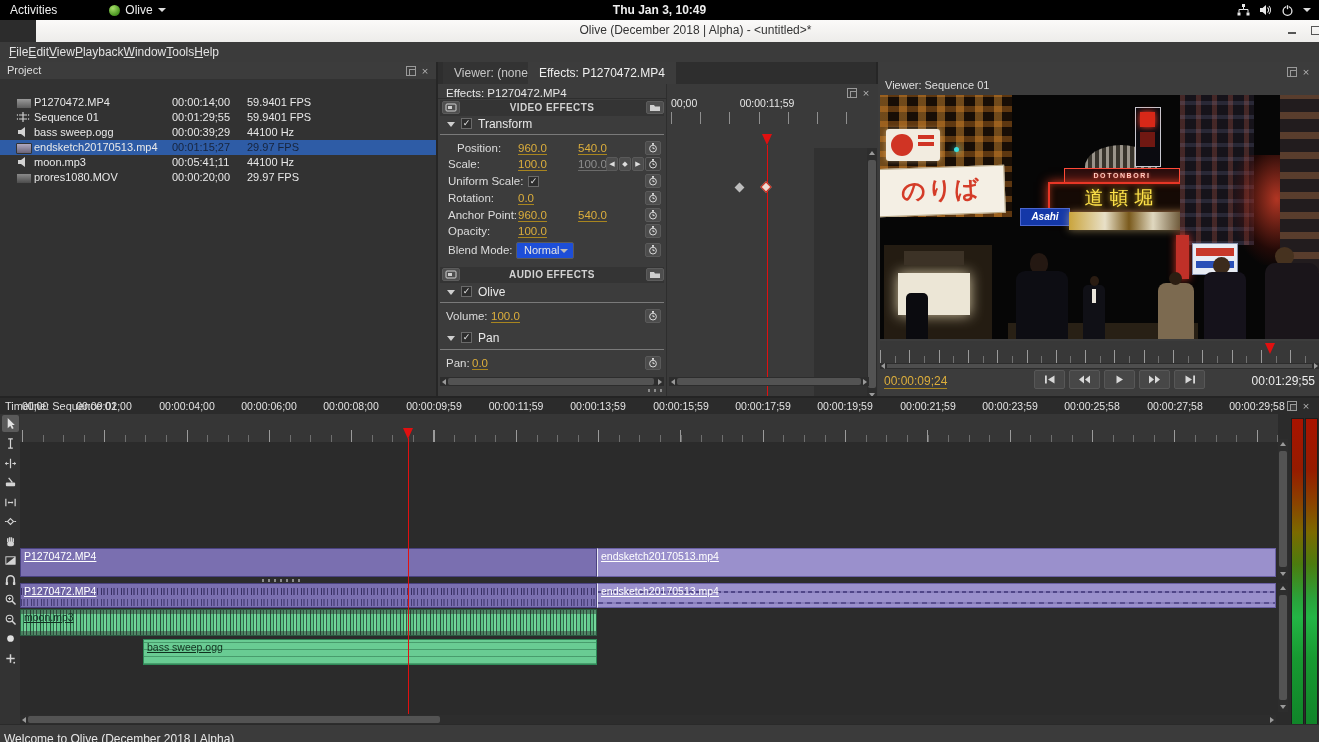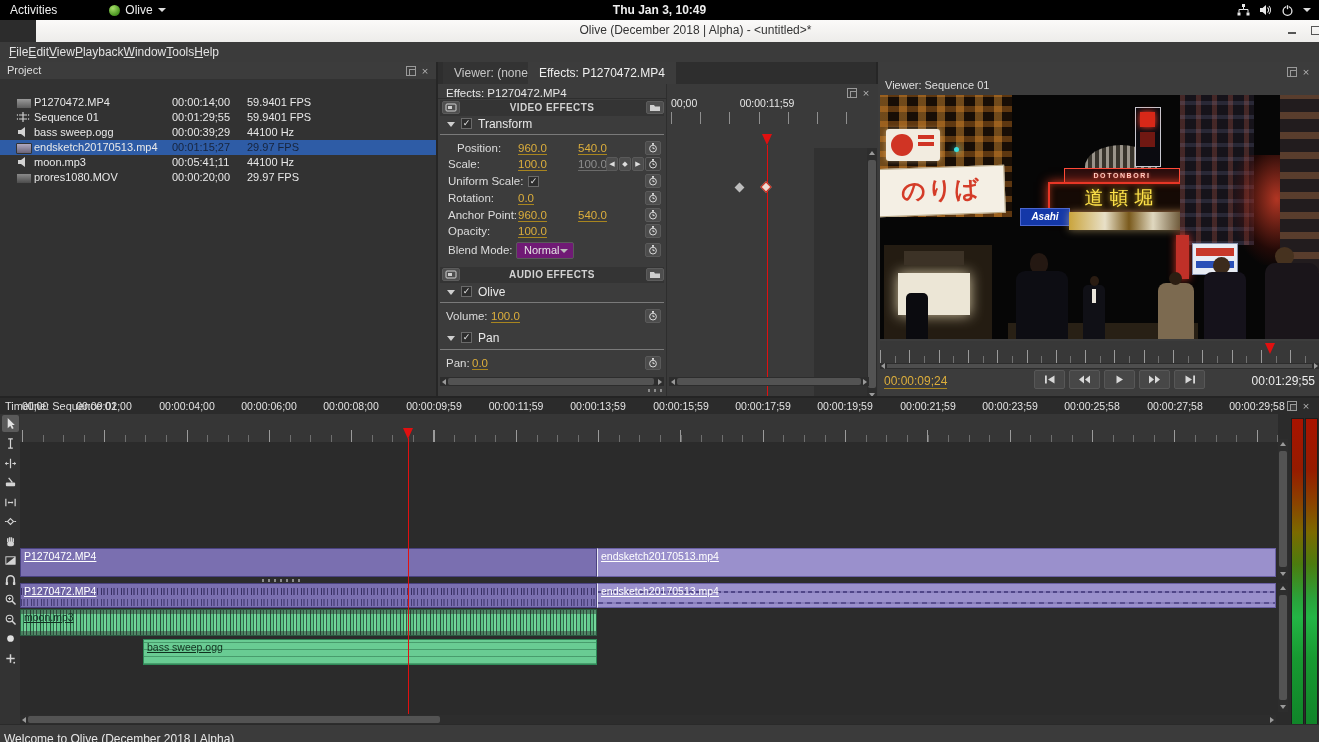--- a/index.html
+++ b/index.html
@@ -56,21 +56,21 @@
   .fx-sq{position:absolute;width:18px;height:13px;background:#4e4e4e;border-radius:2px;border:1px solid #5c5c5c;box-sizing:border-box;}
   .sec-tri{position:absolute;width:0;height:0;border-left:4px solid transparent;border-right:4px solid transparent;border-top:5px solid #cfcfcf;}
   .chk{position:absolute;width:11px;height:11px;background:#2d2d2d;border:1px solid #6a6a6a;box-sizing:border-box;color:#e6e6e6;font-size:9px;line-height:9px;text-align:center;}
   .sec-title{position:absolute;font-size:12px;color:#e8e8e8;}
   .flabel{position:absolute;font-size:11.5px;color:#dcdcdc;}
   .fval{position:absolute;font-size:11.5px;color:#dcae3c;border-bottom:1px solid #a8851f;padding-bottom:0px;}
   .fval.dis{color:#8e8e8e;border-bottom-color:#6b6b6b;}
   .kfbtn{position:absolute;width:16px;height:14px;background:#4c4c4c;border-radius:2px;border:1px solid #5a5a5a;box-sizing:border-box;}
   .kfbtn svg{display:block;margin:1px auto;}
   .navbtn{position:absolute;width:12px;height:14px;background:#4c4c4c;border:1px solid #5a5a5a;border-radius:2px;box-sizing:border-box;color:#ddd;font-size:7px;line-height:12px;text-align:center;}
-  .dropdown{position:absolute;width:58px;height:17px;background:#701a75;border:1px solid #5a5a5a;border-radius:2px;box-sizing:border-box;font-size:11px;color:#e4e4e4;line-height:15px;padding-left:7px;}
+  .dropdown{position:absolute;width:58px;height:17px;background:#1d4ed8;border:1px solid #5a5a5a;border-radius:2px;box-sizing:border-box;font-size:11px;color:#e4e4e4;line-height:15px;padding-left:7px;}
   .dropdown .caret{border-top-color:#bbb;position:absolute;right:5px;top:6px;margin:0;}
   
   .kf-area{position:absolute;left:228px;top:22px;width:212px;height:312px;background:#3a3a3a;border-left:1px solid #2e2e2e;}
   .kf-ruler{position:absolute;left:0;top:26px;width:200px;height:14px;
      background-image:repeating-linear-gradient(90deg,#8f8f8f 0 1px,transparent 1px 29.2px);
      background-size:100% 12px;background-position:4px bottom;background-repeat:no-repeat;}
   .kf-lab{position:absolute;font-size:10.5px;color:#e6e6e6;}
   .dark-rect{position:absolute;background:#313131;}
   .vbar{position:absolute;width:10px;background:#2d2d2d;}
   .vbar .thumbv{position:absolute;left:1px;right:1px;background:#535353;border-radius:2px;}

